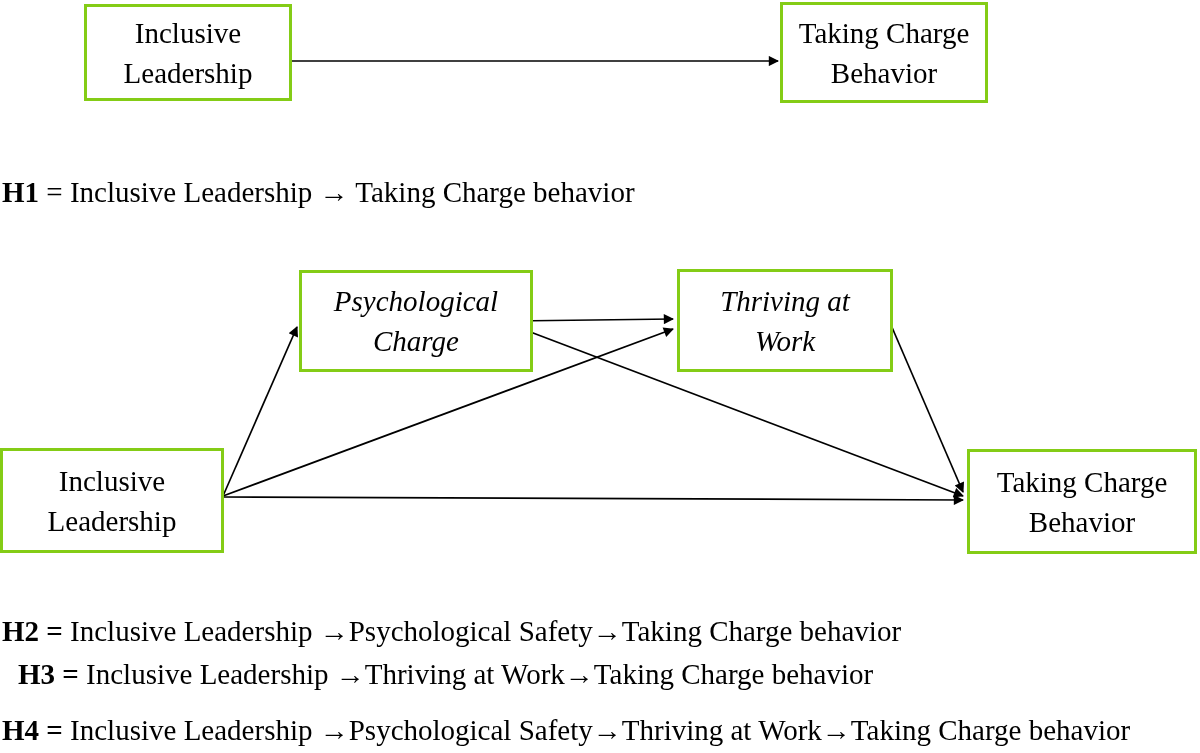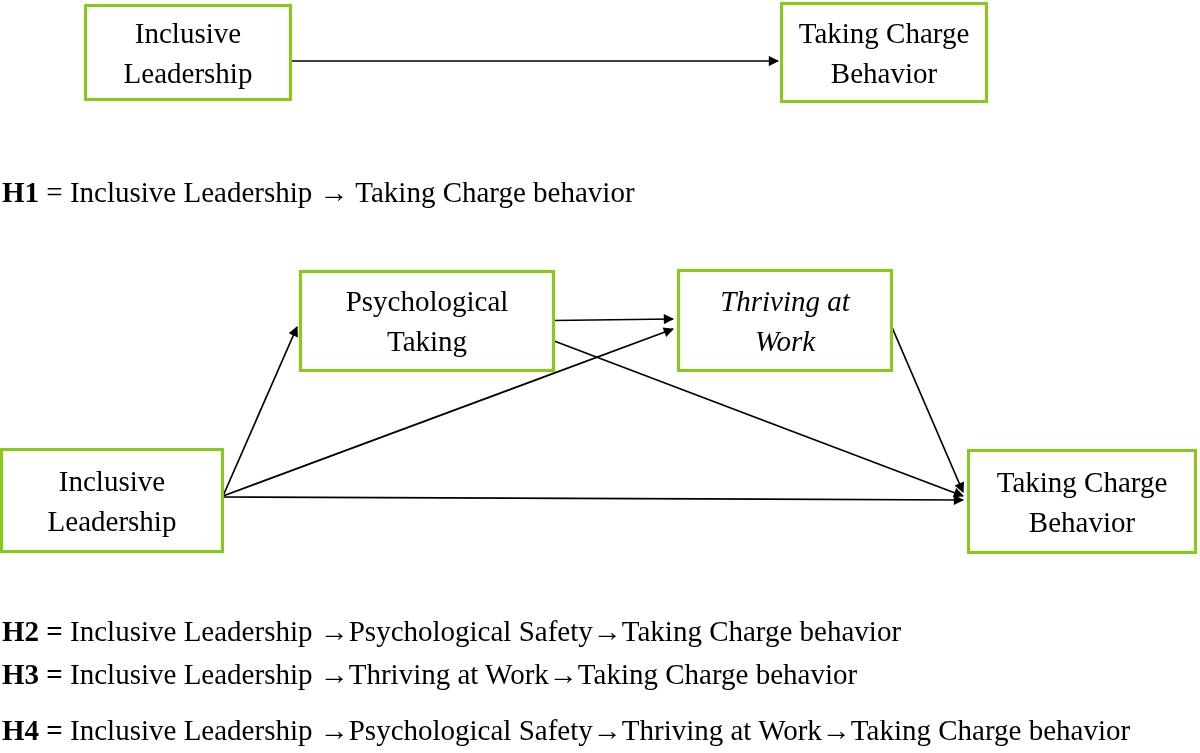--- a/index.html
+++ b/index.html
@@ -26,36 +26,36 @@
     justify-content: center;
     text-align: center;
     font-size: 29px;
     line-height: 40px;
     z-index: 2;
     box-sizing: border-box;
   }
   #box-d1-il   { left: 84px;  top: 4px;   width: 208px; height: 97px; }
   #box-d1-tcb  { left: 780px; top: 2px;   width: 208px; height: 101px; }
   #box-d2-il   { left: 0px;   top: 448px; width: 224px; height: 105px; }
-  #box-d2-ps   { left: 299px; top: 270px; width: 256px; height: 102px; }
+  #box-d2-ps   { left: 299px; top: 270px; width: 234px; height: 102px; font-style: italic; }
   #box-d2-taw  { left: 677px; top: 269px; width: 216px; height: 103px; font-style: italic; }
   #box-d2-tcb  { left: 967px; top: 449px; width: 230px; height: 105px; }
 
   .hypothesis {
     position: absolute;
     left: 2px;
     font-size: 29px;
     line-height: 32px;
     white-space: nowrap;
     z-index: 2;
   }
   .hypothesis .hlabel { font-weight: bold; }
   #h1 { top: 176px; }
   #h2 { top: 615px; }
-  #h3 { top: 658px; }
+  #h3 { top: 658px; margin-left: 16px; }
   #h4 { top: 714px; text-align: center; }
 
   #arrow-layer {
     position: absolute;
     left: 0;
     top: 0;
     z-index: 1;
   }
   #arrow-layer line {
     stroke: #000000;
@@ -94,21 +94,21 @@
   <div class="hypothesis" id="h1">
     <span class="hlabel">H1</span><span> = Inclusive Leadership → Taking Charge behavior</span>
   </div>
 
   <div class="box" id="box-d2-il">
     <span>Inclusive</span>
     <span>Leadership</span>
   </div>
   <div class="box" id="box-d2-ps">
     <span>Psychological</span>
-    <span>Taking</span>
+    <span>Charge</span>
   </div>
   <div class="box" id="box-d2-taw">
     <span>Thriving at</span>
     <span>Work</span>
   </div>
   <div class="box" id="box-d2-tcb">
     <span>Taking Charge</span>
     <span>Behavior</span>
   </div>
 

